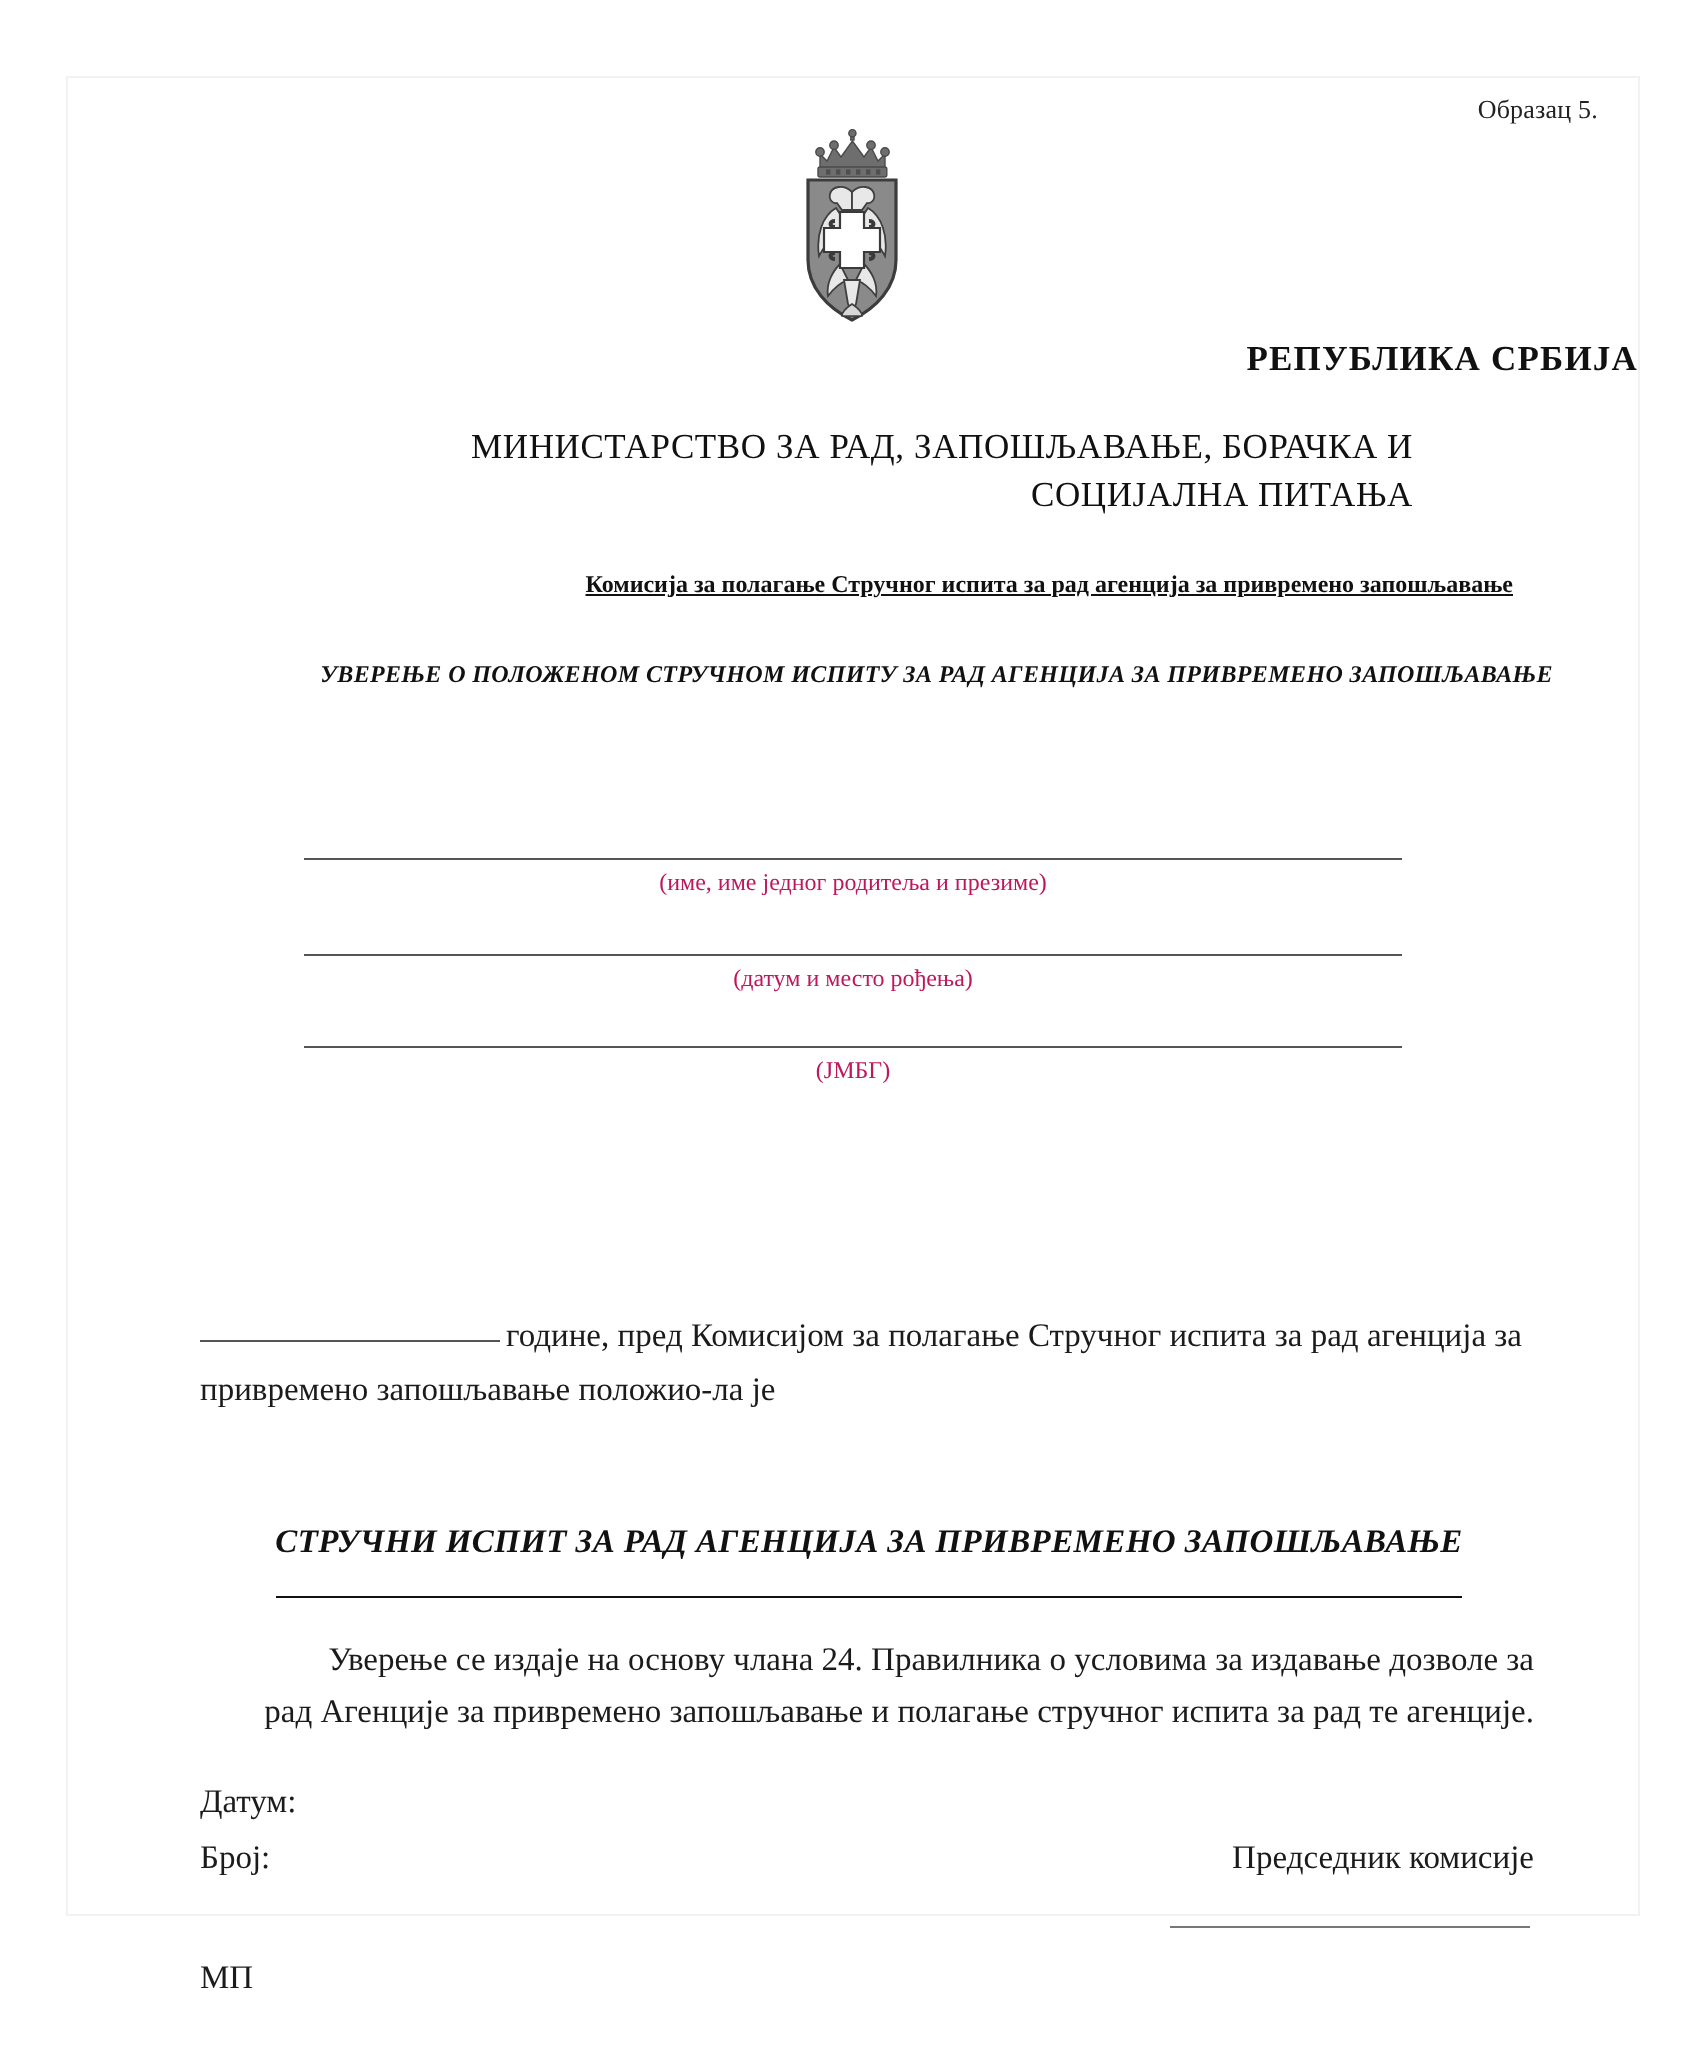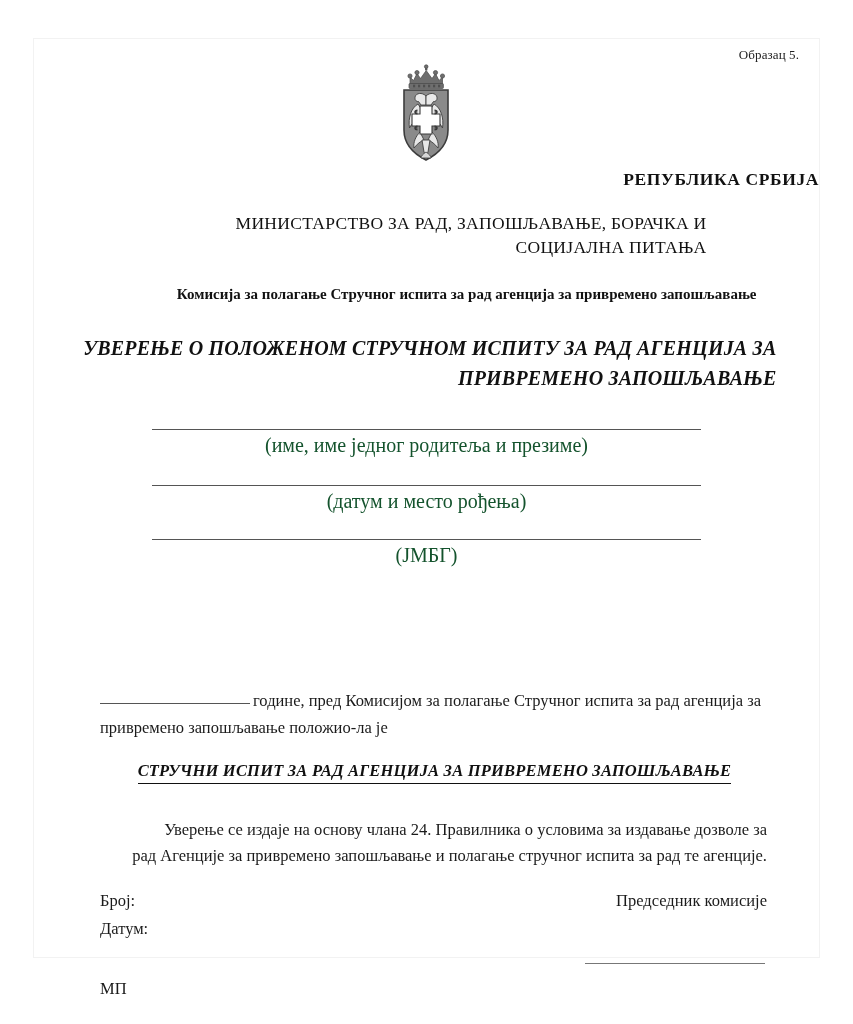--- a/index.html
+++ b/index.html
@@ -72,29 +72,30 @@
   .h-ministry {
     font-size: 17.5px;
     font-weight: normal;
     letter-spacing: .3px;
     line-height: 1.35;
     margin: 0 auto 24px auto;
     width: 560px;
     color: #111;
   }
   .h-commission {
-    font-size: 15px;
+    font-size: 12px;
     font-weight: bold;
     line-height: 1.55;
     margin: 0 auto 26px auto;
     width: 660px;
     color: #111;
+    text-decoration: underline;
   }
   .h-cert-title {
-    font-size: 20px;
+    font-size: 12px;
     font-weight: bold;
     font-style: italic;
     line-height: 1.5;
     letter-spacing: .2px;
     margin: 0 auto;
     width: 700px;
     color: #111;
   }
 
   
@@ -108,34 +109,34 @@
     text-align: center;
     margin-bottom: 14px;
   }
   .field .rule {
     width: 549px;
     height: 1px;
     background: #555;
     margin: 0 auto 4px auto;
   }
   .field .caption {
-    font-size: 20px;
-    color: #14532d;
+    font-size: 12px;
+    color: #be185d;
     font-family: Liberation Serif, serif;
   }
   .field.f-name  { margin-bottom: 28px; }
   .field.f-birth { margin-bottom: 26px; }
   .field.f-jmbg  { margin-bottom: 0; }
 
   
   .exam-line {
     position: absolute;
     left: 66px;
     right: 50px;
-    top: 648px;
+    top: 615px;
     font-size: 16.5px;
     line-height: 1.65;
     color: #1b1b1b;
     text-align: left;
   }
   .inline-blank {
     display: inline-block;
     width: 150px;
     border-bottom: 1px solid #555;
     vertical-align: 2px;
@@ -150,21 +151,21 @@
     top: 722px;
     text-align: center;
     font-size: 16.5px;
     font-weight: bold;
     font-style: italic;
     letter-spacing: .2px;
     color: #111;
   }
   .exam-name span {
     border-bottom: 1.6px solid #111;
-    padding-bottom: 3px;
+    padding-bottom: 18px;
   }
 
   
   .body-par {
     position: absolute;
     left: 66px;
     right: 52px;
     top: 778px;
     font-size: 16.5px;
     line-height: 1.6;
@@ -299,23 +300,23 @@
   </div>
 
   <div class="exam-name">
     <span>СТРУЧНИ ИСПИТ ЗА РАД АГЕНЦИЈА ЗА ПРИВРЕМЕНО ЗАПОШЉАВАЊЕ</span>
   </div>
 
   <div class="body-par">Уверење се издаје на основу члана 24. Правилника о условима за издавање дозволе за рад Агенције за привремено запошљавање и полагање стручног испита за рад те агенције.</div>
 
   <div class="footer">
     <div class="foot-row">
+      <span class="foot-label">Датум:</span>
+    </div>
+    <div class="foot-row">
       <span class="foot-label">Број:</span>
       <span class="president">Председник комисије</span>
     </div>
-    <div class="foot-row">
-      <span class="foot-label">Датум:</span>
-    </div>
     <div class="sign-rule"></div>
     <div class="stamp">МП</div>
   </div>
 
 </div>
 
 </body></html>

